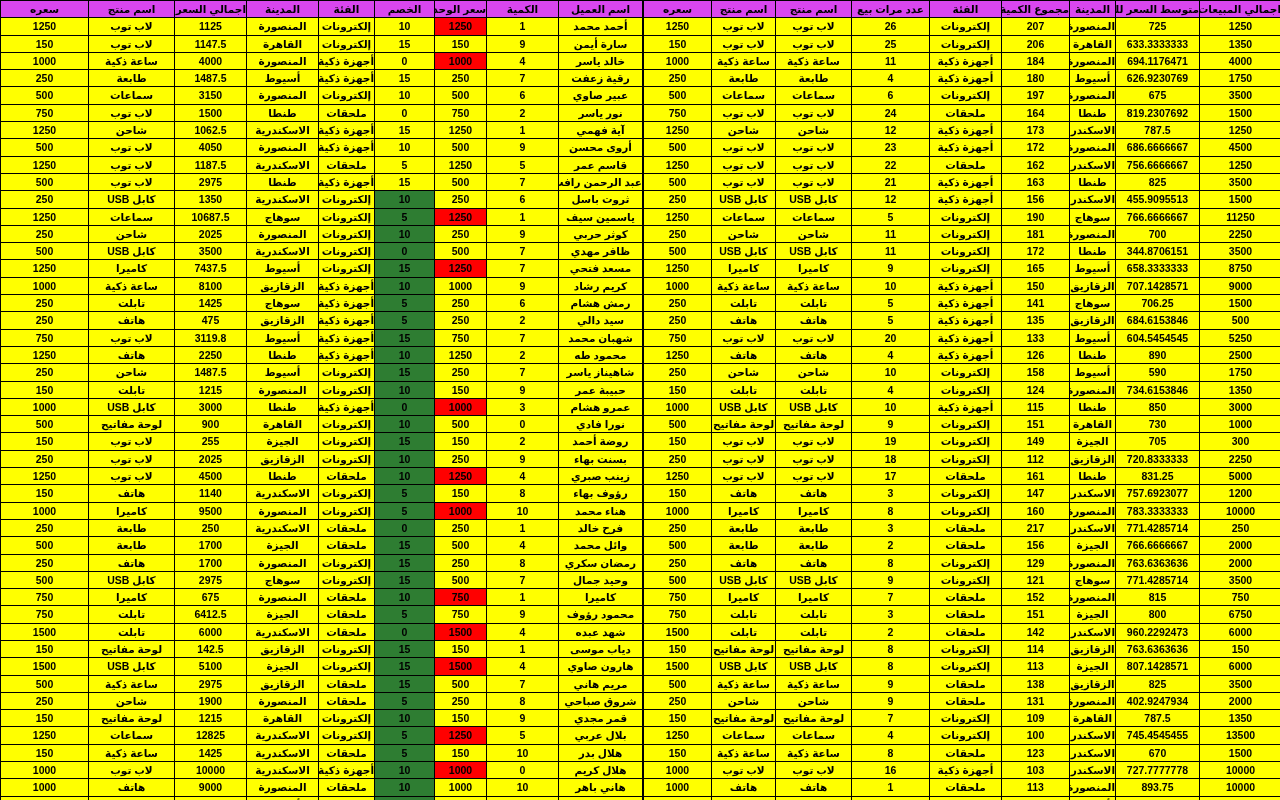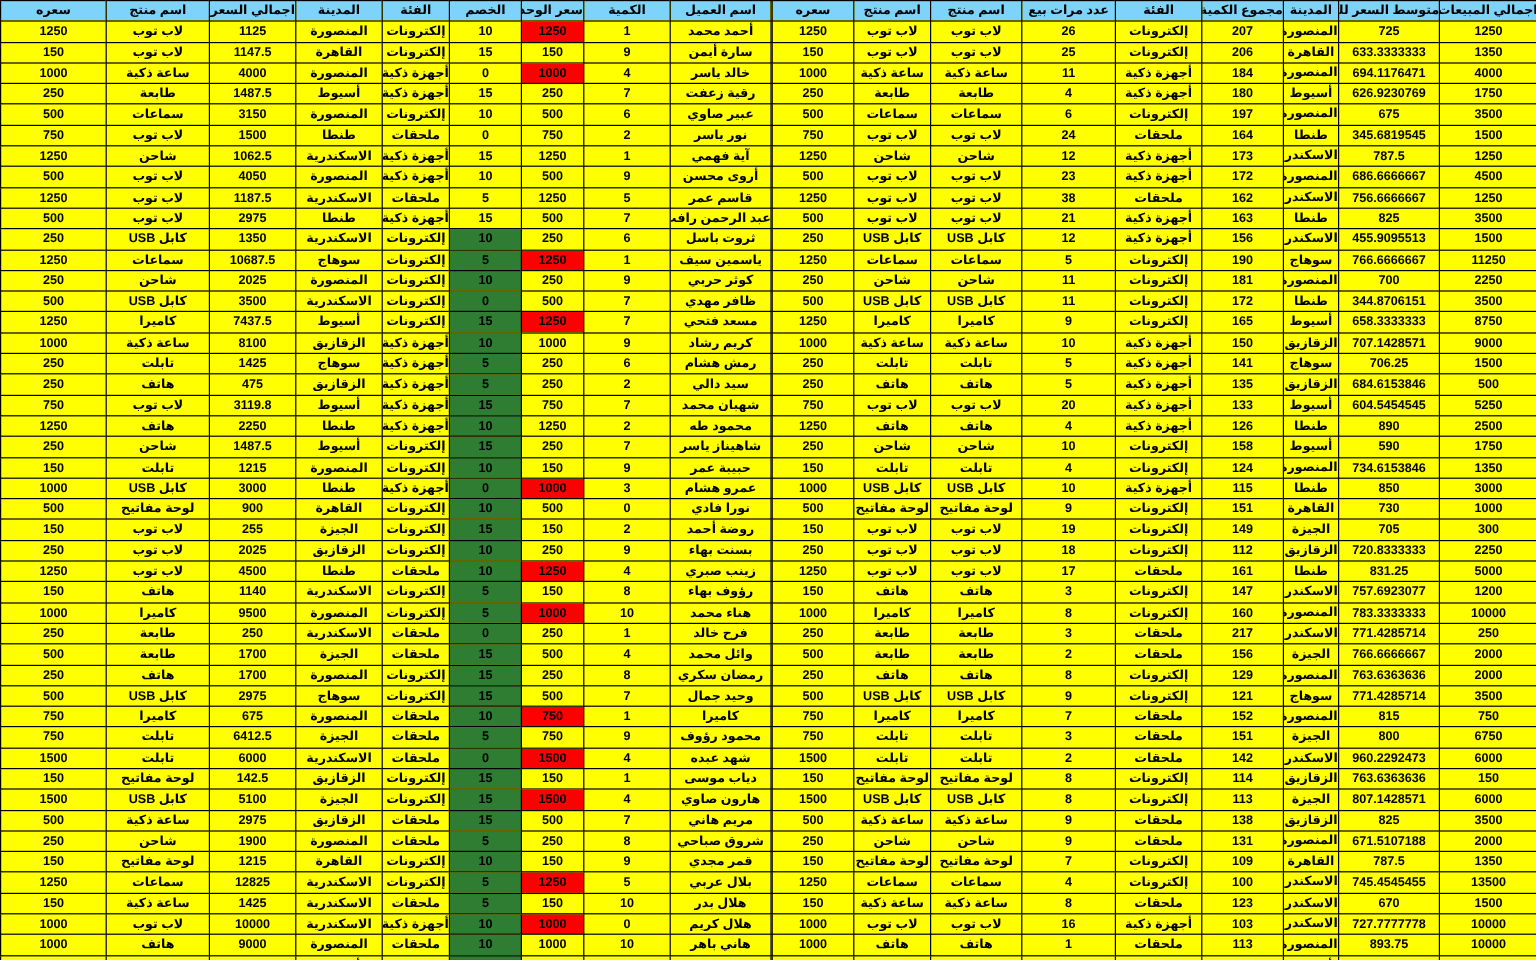--- a/index.html
+++ b/index.html
@@ -1,21 +1,21 @@
 <!DOCTYPE html>
 <html lang="ar" dir="rtl"><head>
 <meta charset="utf-8">
 <style>
   html,body{margin:0;padding:0;background:#ffff00;}
   body{font-family:"Liberation Sans","DejaVu Sans",sans-serif;width:1280px;height:800px;overflow:hidden;}
   .sheet{display:flex;flex-direction:row-reverse;width:1280px;height:800px;}
   table{border-collapse:collapse;table-layout:fixed;}
   td,th{border:1px solid #000;font-size:10.5px;text-align:center;padding:0;height:16.3px;line-height:16.3px;
         white-space:nowrap;overflow:hidden;font-weight:bold;color:#000;background:#ffff00;}
-  thead th{font-weight:bold;background:#7dd3fc;}
+  thead th{font-weight:bold;background:#d946ef;}
   .t-right{width:642px;}
   .t-left{width:638px;}
   
   .t-right col.c0{width:84px}
   .t-right col.c1{width:72px}
   .t-right col.c2{width:52px}
   .t-right col.c3{width:60px}
   .t-right col.c4{width:56px}
   .t-right col.c5{width:72px}
   .t-right col.c6{width:72px}
@@ -650,21 +650,21 @@
           <td>المنصورة</td>
           <td>197</td>
           <td>إلكترونات</td>
           <td>6</td>
           <td>سماعات</td>
           <td>سماعات</td>
           <td>500</td>
         </tr>
         <tr>
           <td>1500</td>
-          <td>345.6819545</td>
+          <td>819.2307692</td>
           <td>طنطا</td>
           <td>164</td>
           <td>ملحقات</td>
           <td>24</td>
           <td>لاب توب</td>
           <td>لاب توب</td>
           <td>750</td>
         </tr>
         <tr>
           <td>1250</td>
@@ -687,21 +687,21 @@
           <td>لاب توب</td>
           <td>لاب توب</td>
           <td>500</td>
         </tr>
         <tr>
           <td>1250</td>
           <td>756.6666667</td>
           <td>الاسكندرية</td>
           <td>162</td>
           <td>ملحقات</td>
-          <td>38</td>
+          <td>22</td>
           <td>لاب توب</td>
           <td>لاب توب</td>
           <td>1250</td>
         </tr>
         <tr>
           <td>3500</td>
           <td>825</td>
           <td>طنطا</td>
           <td>163</td>
           <td>أجهزة ذكية</td>
@@ -1024,21 +1024,21 @@
           <td>الزقازيق</td>
           <td>138</td>
           <td>ملحقات</td>
           <td>9</td>
           <td>ساعة ذكية</td>
           <td>ساعة ذكية</td>
           <td>500</td>
         </tr>
         <tr>
           <td>2000</td>
-          <td>671.5107188</td>
+          <td>402.9247934</td>
           <td>المنصورة</td>
           <td>131</td>
           <td>ملحقات</td>
           <td>9</td>
           <td>شاحن</td>
           <td>شاحن</td>
           <td>250</td>
         </tr>
         <tr>
           <td>1350</td>

